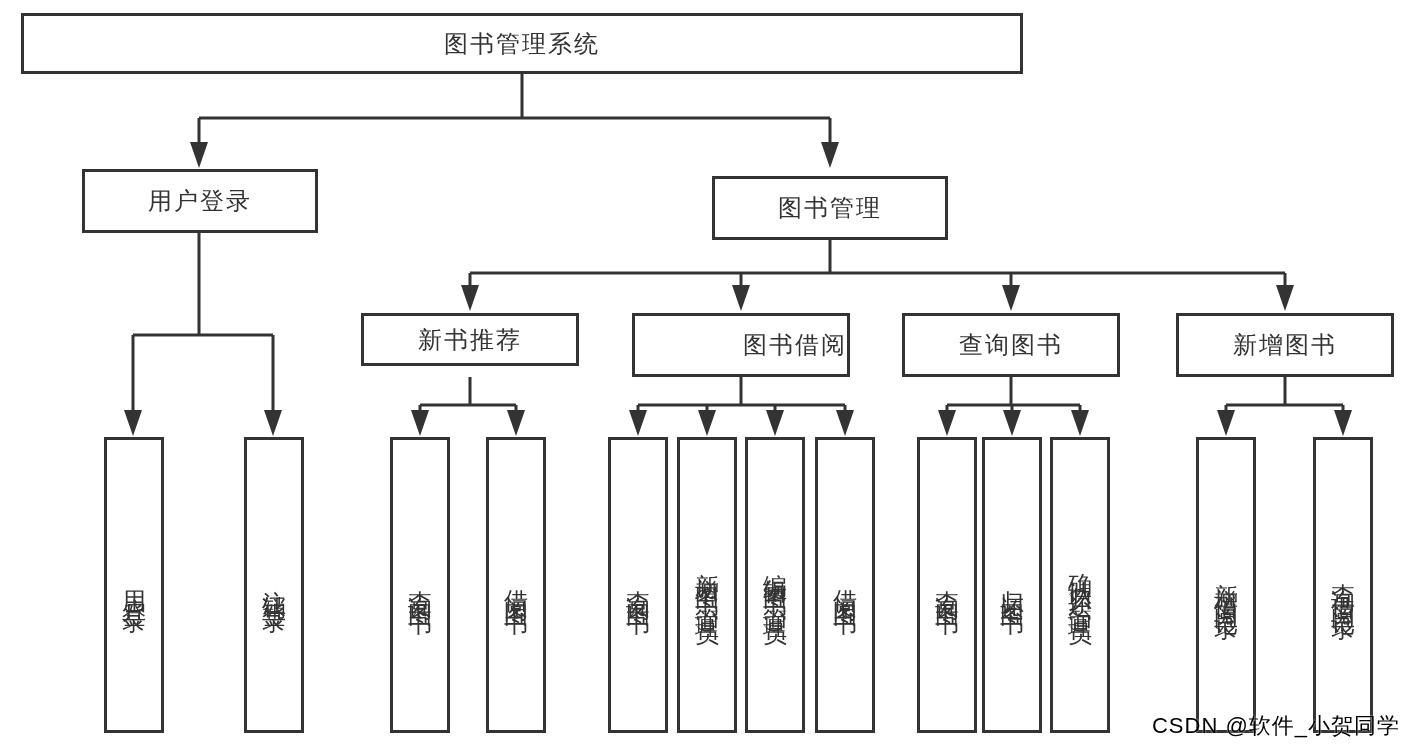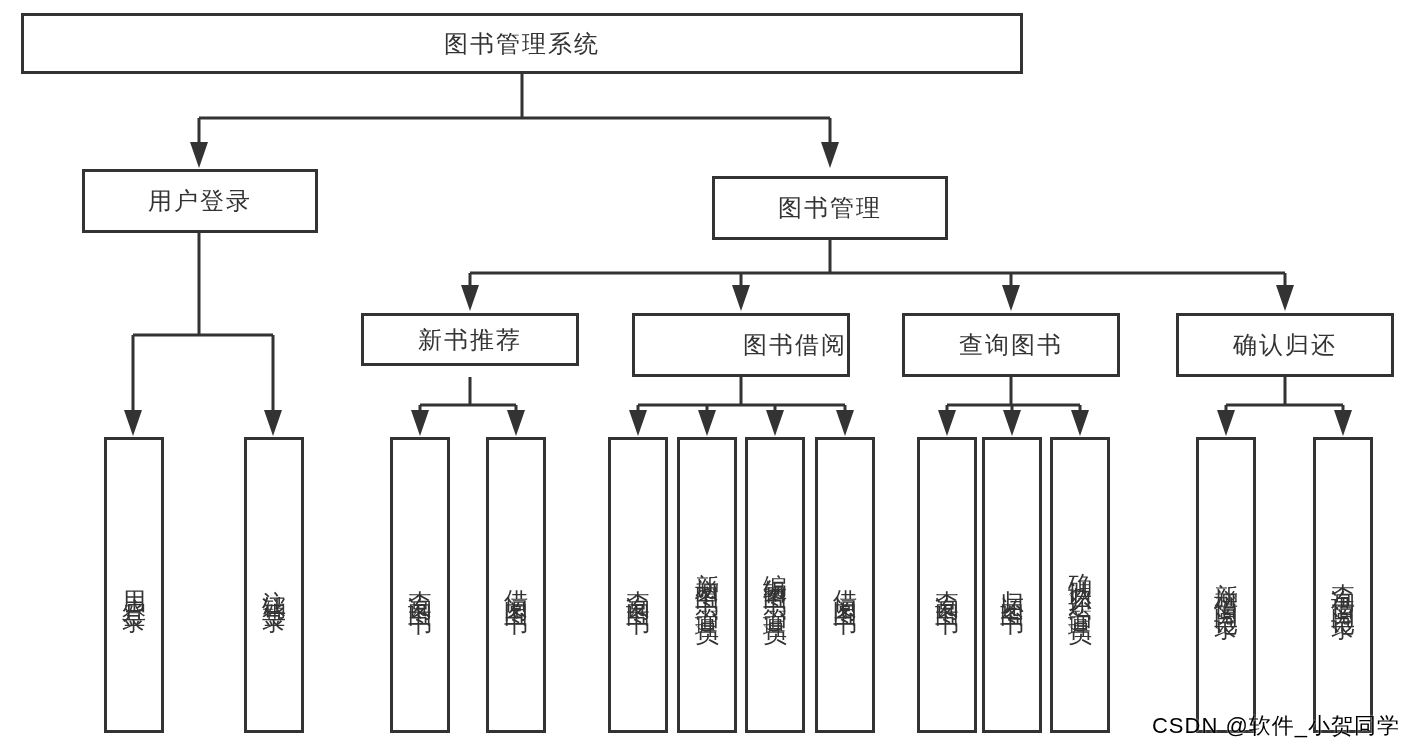--- a/index.html
+++ b/index.html
@@ -112,21 +112,21 @@
   <div class="node node-h" style="left:361px; top:313px; width:218px; height:53px;">
     <span>新书推荐</span>
   </div>
   <div class="node node-h" style="left:632px; top:313px; width:218px; height:64px;justify-content:flex-end;">
     <span>图书借阅</span>
   </div>
   <div class="node node-h" style="left:902px; top:313px; width:218px; height:64px;">
     <span>查询图书</span>
   </div>
   <div class="node node-h" style="left:1176px; top:313px; width:218px; height:64px;">
-    <span>确认归还</span>
+    <span>新增图书</span>
   </div>
 
   <div class="node node-v" style="left:104px;">
     <span>用户登录</span>
   </div>
   <div class="node node-v" style="left:244px;">
     <span>注销登录</span>
   </div>
 
   <div class="node node-v" style="left:390px;">

